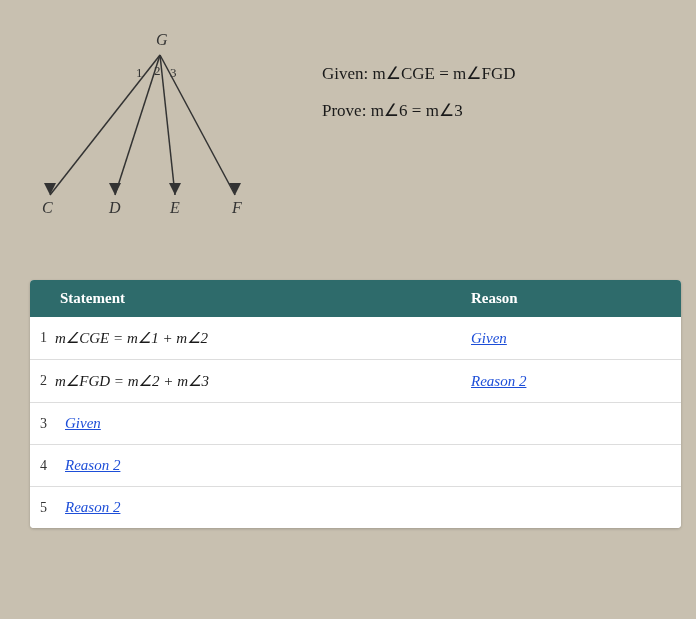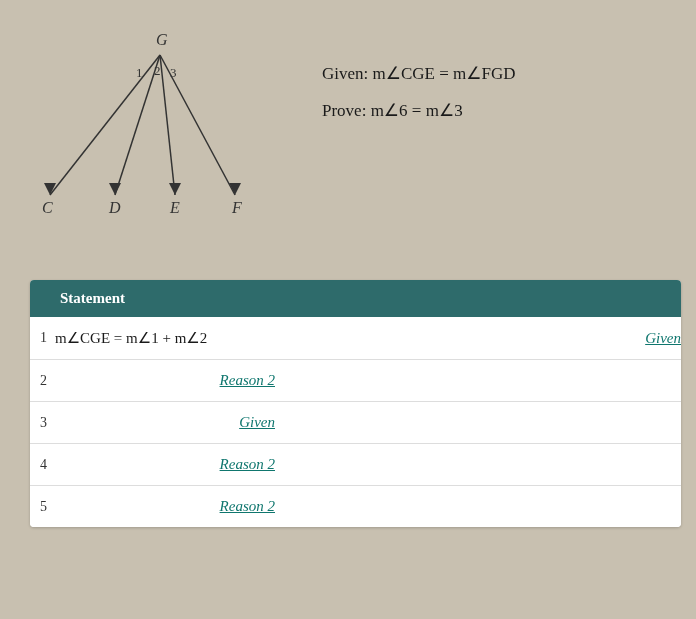--- a/index.html
+++ b/index.html
@@ -82,31 +82,31 @@
 
     .row-num {
       width: 25px;
       padding-left: 10px;
       color: #333;
       font-size: 14px;
     }
 
     .row-statement {
       flex: 1;
+      font-style: italic;
       font-size: 15px;
     }
 
     .row-reason {
       width: 220px;
       padding-left: 10px;
       font-style: italic;
       text-decoration: underline;
-      color: #0f766e;
+      color: #1d4ed8;
       font-size: 15px;
-      text-align: right;
     }
   </style>
 </head>
 <body>
 
 <div class="diagram-area">
   <svg viewBox="0 0 280 210" xmlns="http://www.w3.org/2000/svg">
 
     <line x1="140" y1="30" x2="30" y2="170" stroke="#333" stroke-width="1.5"></line>
 
@@ -141,30 +141,32 @@
     <span>Given: m∠CGE = m∠FGD</span>
   </div>
   <div>
     <span>Prove: m∠6 = m∠3</span>
   </div>
 </div>
 
 <div class="table-container">
   <div class="table-header">
     <div class="col-statement">Statement</div>
+    <div class="col-reason">Reason</div>
   </div>
 
   <div class="table-row">
     <div class="row-num">1</div>
     <div class="row-statement">m∠CGE = m∠1 + m∠2</div>
     <div class="row-reason">Given</div>
   </div>
 
   <div class="table-row">
     <div class="row-num">2</div>
+    <div class="row-statement">m∠FGD = m∠2 + m∠3</div>
     <div class="row-reason">Reason 2</div>
   </div>
 
   <div class="table-row">
     <div class="row-num">3</div>
     <div class="row-reason">Given</div>
   </div>
 
   <div class="table-row">
     <div class="row-num">4</div>

